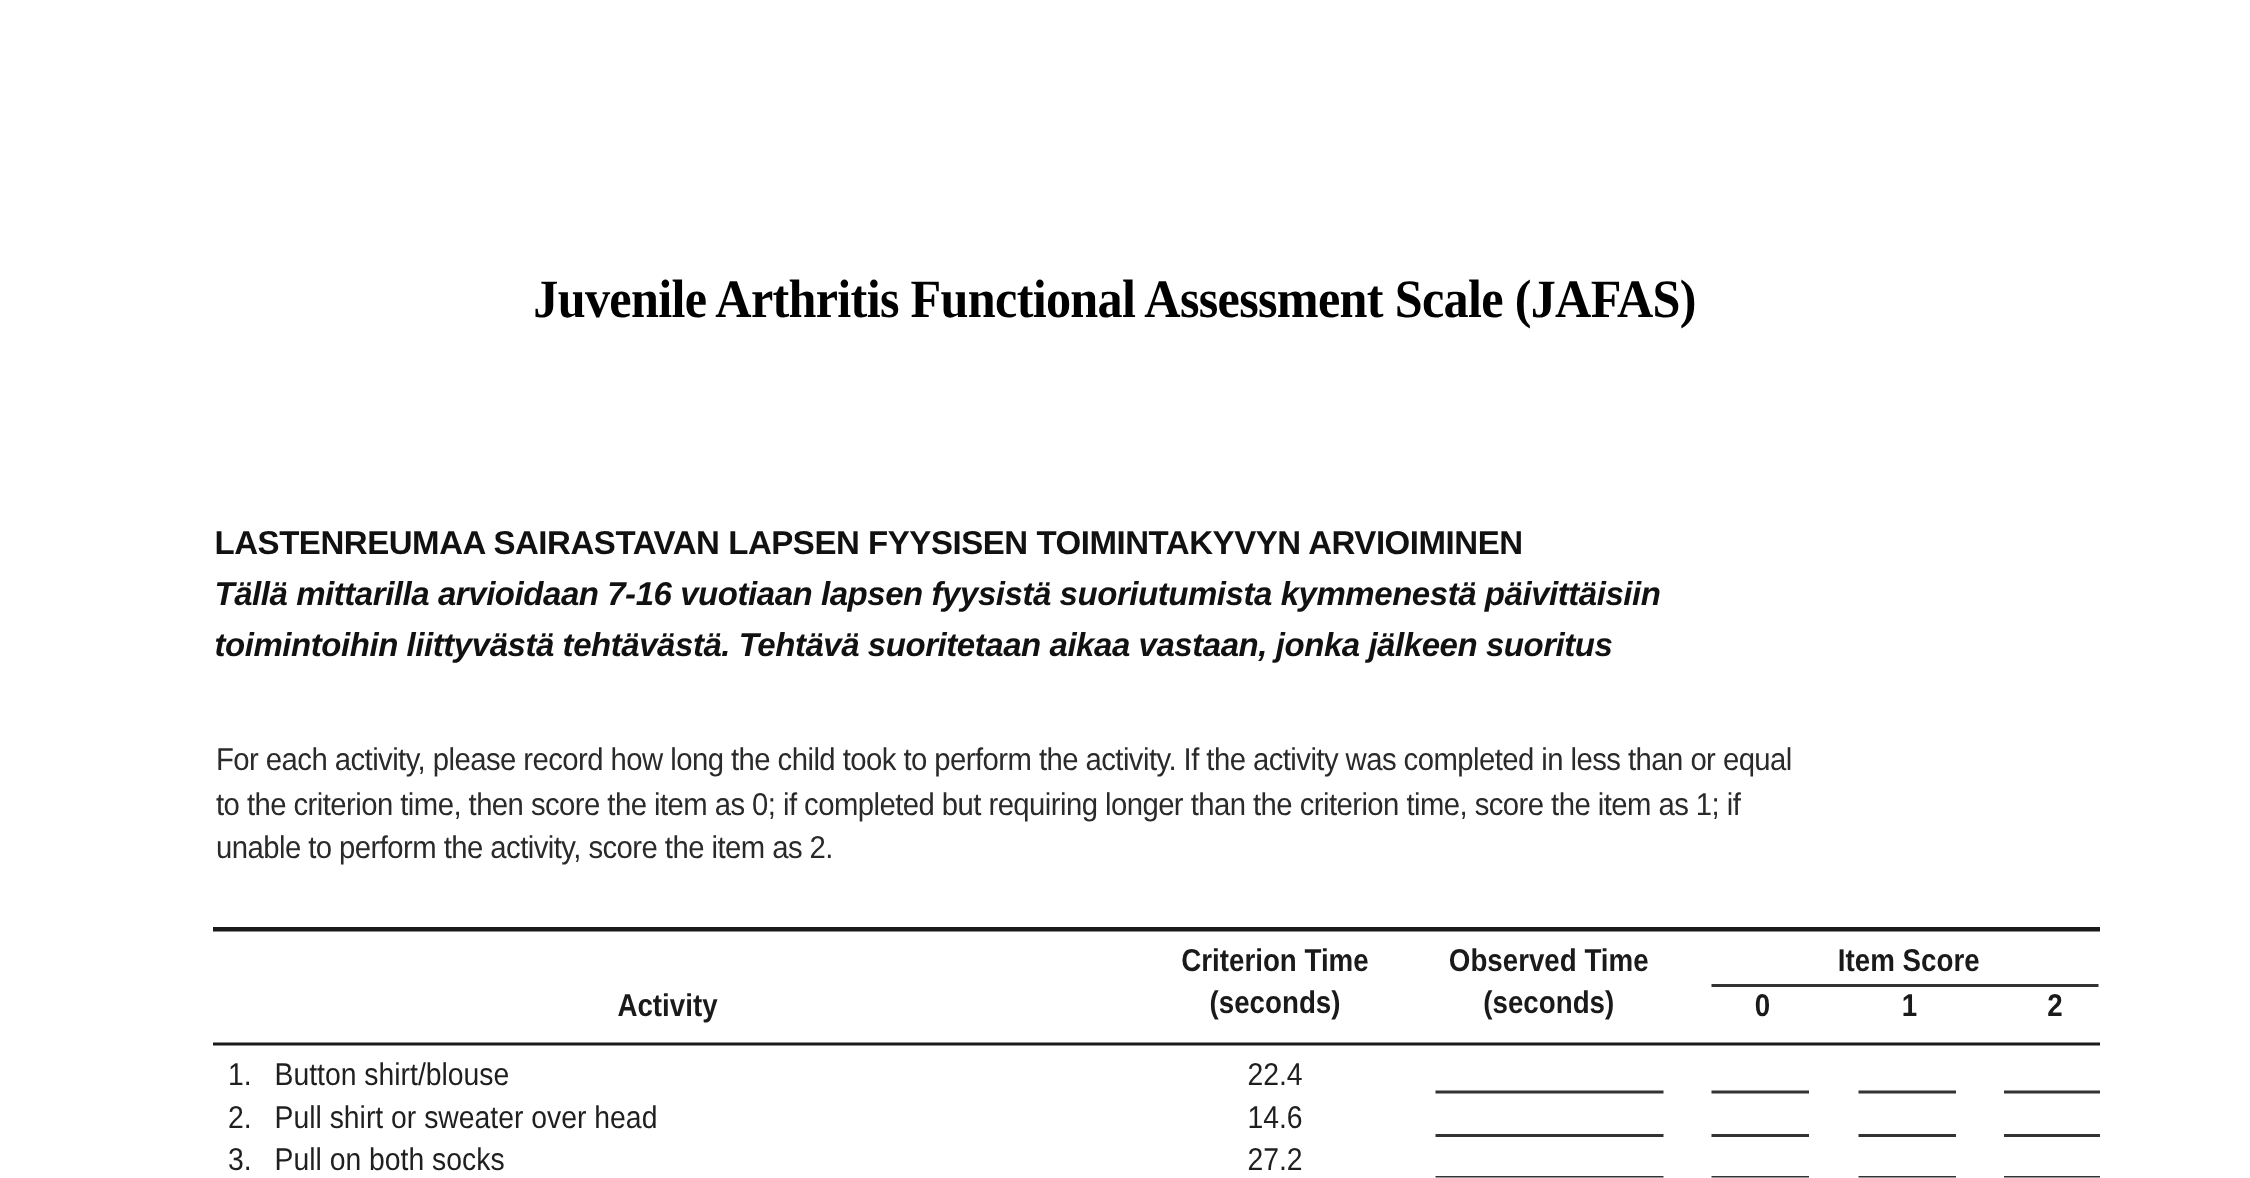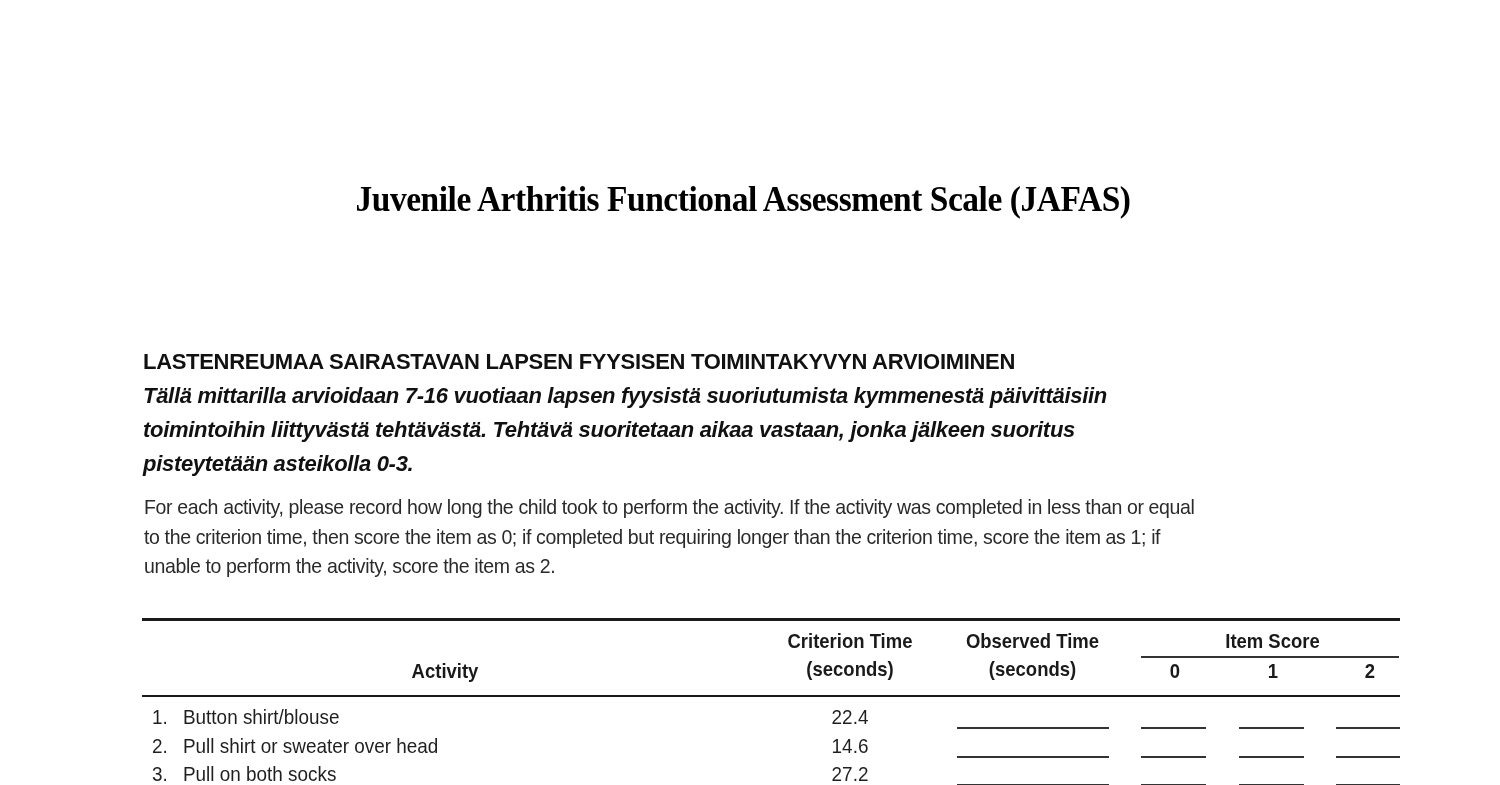--- a/index.html
+++ b/index.html
@@ -142,21 +142,20 @@
   </style>
 </head>
 <body>
 
 <div class="title">Juvenile Arthritis Functional Assessment Scale (JAFAS)</div>
 
 <div class="fi-block">
   <span class="heading">LASTENREUMAA SAIRASTAVAN LAPSEN FYYSISEN TOIMINTAKYVYN ARVIOIMINEN</span>
   <span class="line">Tällä mittarilla arvioidaan 7-16 vuotiaan lapsen fyysistä suoriutumista kymmenestä päivittäisiin</span>
   <span class="line">toimintoihin liittyvästä tehtävästä. Tehtävä suoritetaan aikaa vastaan, jonka jälkeen suoritus</span>
-  <span class="line">pisteytetään asteikolla 0-3.</span>
 </div>
 
 <div class="instructions">
   <span class="line">For each activity, please record how long the child took to perform the activity. If the activity was completed in less than or equal</span>
   <span class="line">to the criterion time, then score the item as 0; if completed but requiring longer than the criterion time, score the item as 1; if</span>
   <span class="line">unable to perform the activity, score the item as 2.</span>
 </div>
 
 <div>
   <div class="rule rule-top"></div>

